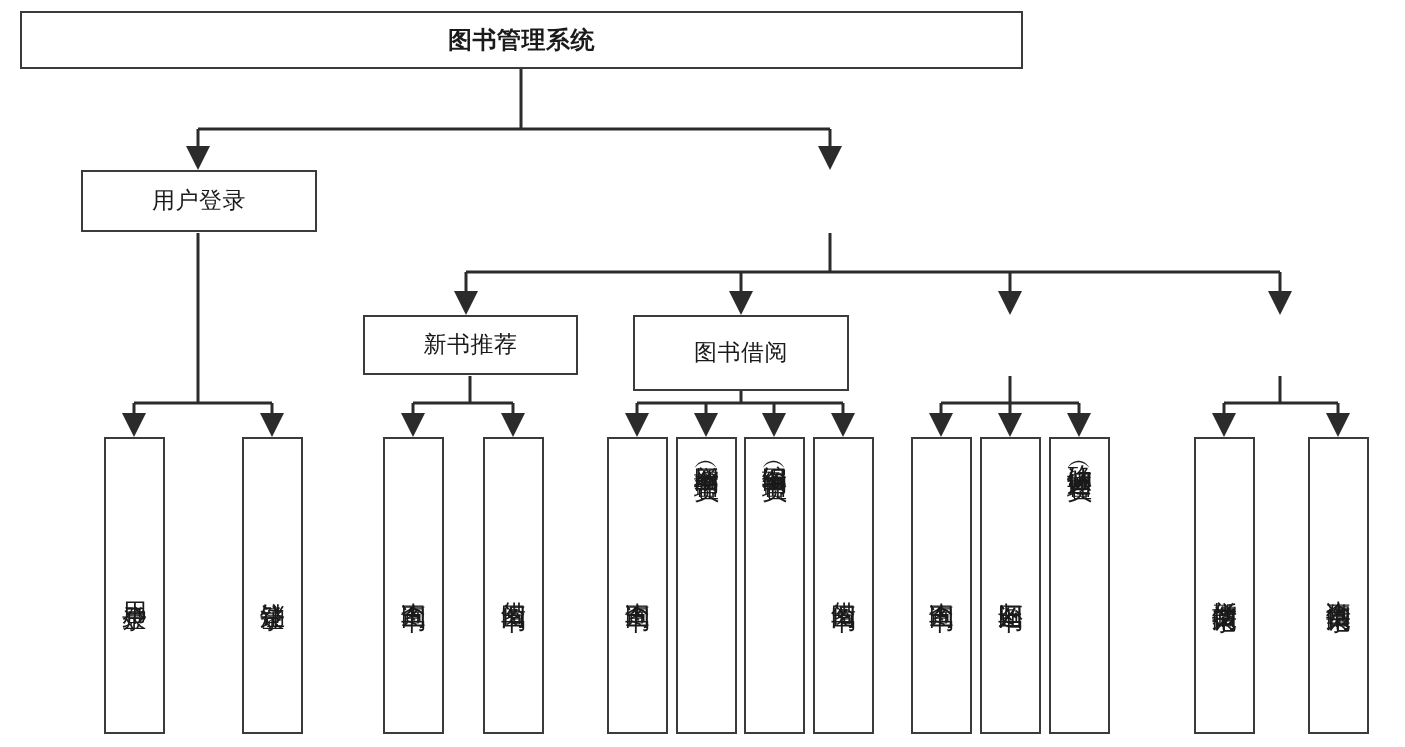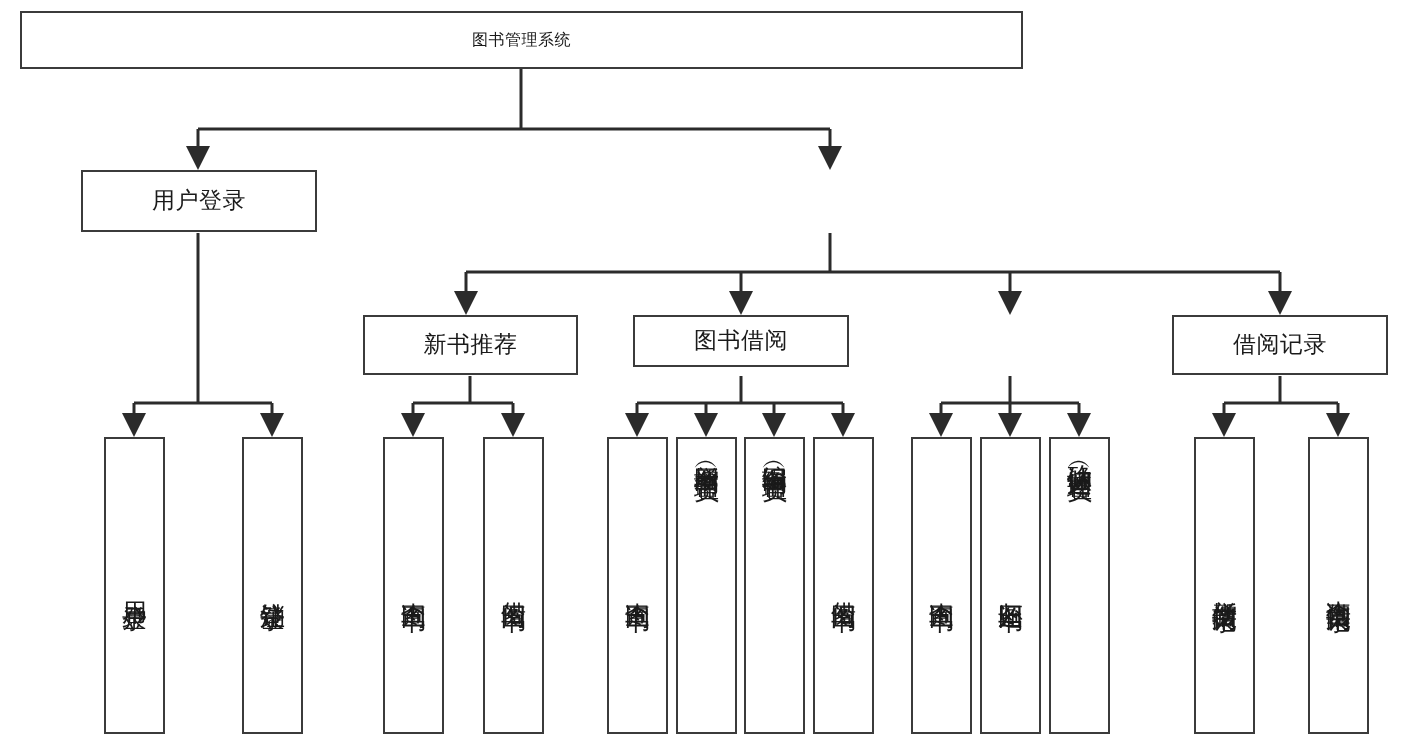--- a/index.html
+++ b/index.html
@@ -41,21 +41,22 @@
     text-align: center;
     line-height: 1.18;
   }
   
   .node.horiz .label {
     font-size: 23px;
     letter-spacing: 0.5px;
     white-space: nowrap;
   }
   .node.root .label {
-    font-size: 16px;
+    font-size: 24px;
+    font-weight: bold;
   }
   
   .node.vert {
     align-items: flex-start;
     padding-top: 6px;
   }
   .node.vert .label {
     writing-mode: vertical-rl;
     text-orientation: upright;
     font-size: 25px;
@@ -136,25 +137,22 @@
     <span class="label">图书管理系统</span>
   </div>
 
   <div class="node horiz" style="left:81px; top:170px; width:236px; height:62px;">
     <span class="label">用户登录</span>
   </div>
 
   <div class="node horiz" style="left:363px; top:315px; width:215px; height:60px;">
     <span class="label">新书推荐</span>
   </div>
-  <div class="node horiz" style="left:633px; top:315px; width:216px; height:52px;">
+  <div class="node horiz" style="left:633px; top:315px; width:216px; height:76px;">
     <span class="label">图书借阅</span>
-  </div>
-  <div class="node horiz" style="left:1172px; top:315px; width:216px; height:60px;">
-    <span class="label">借阅记录</span>
   </div>
 
   <div class="node vert centered" style="left:104px; top:437px; width:61px; height:297px;">
     <span class="label">用户登录</span>
   </div>
   <div class="node vert centered" style="left:242px; top:437px; width:61px; height:297px;">
     <span class="label">注销登录</span>
   </div>
 
   <div class="node vert centered" style="left:383px; top:437px; width:61px; height:297px;">

